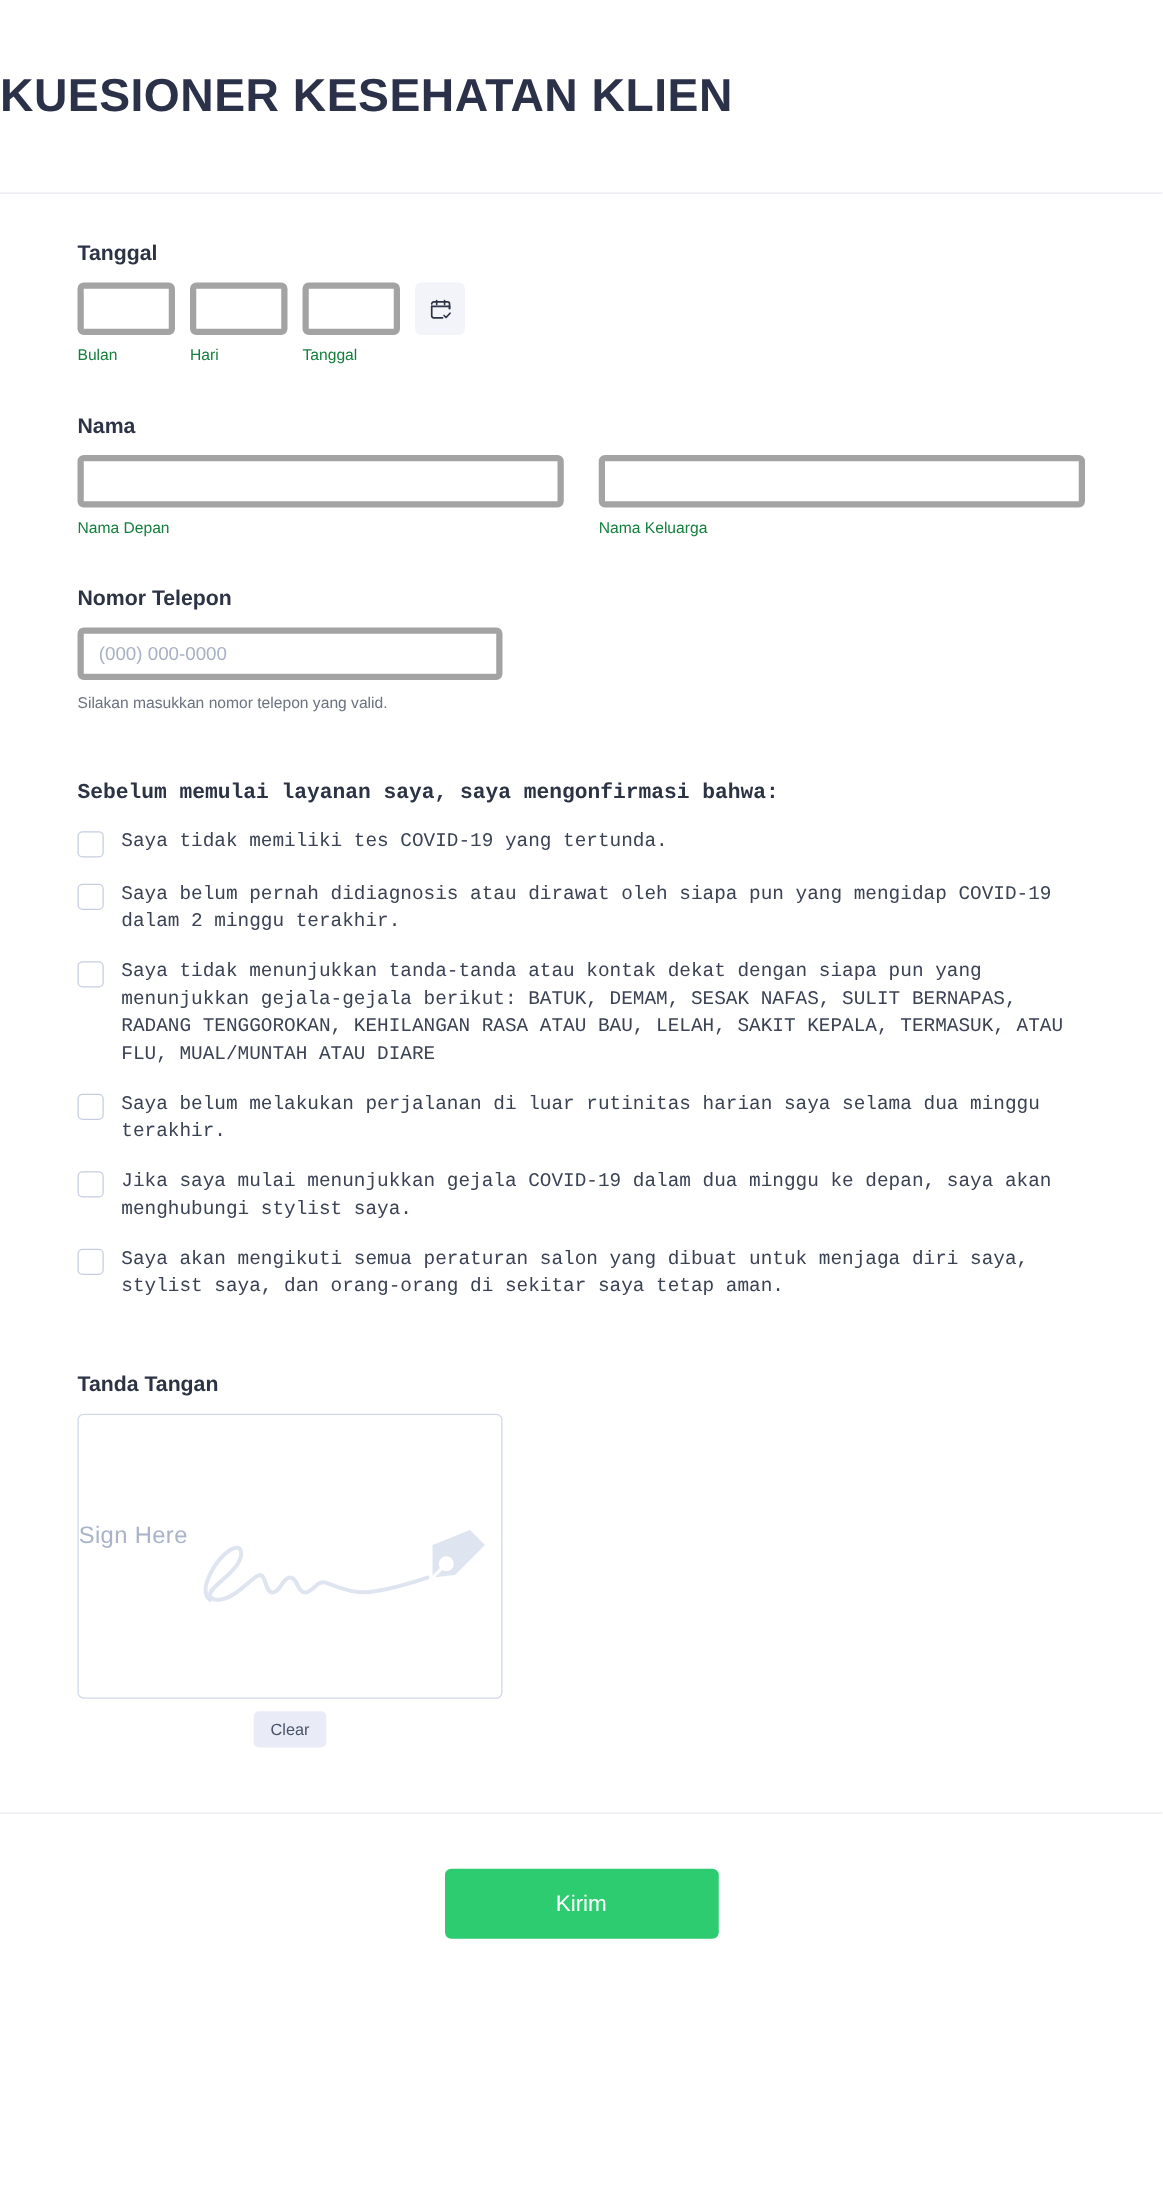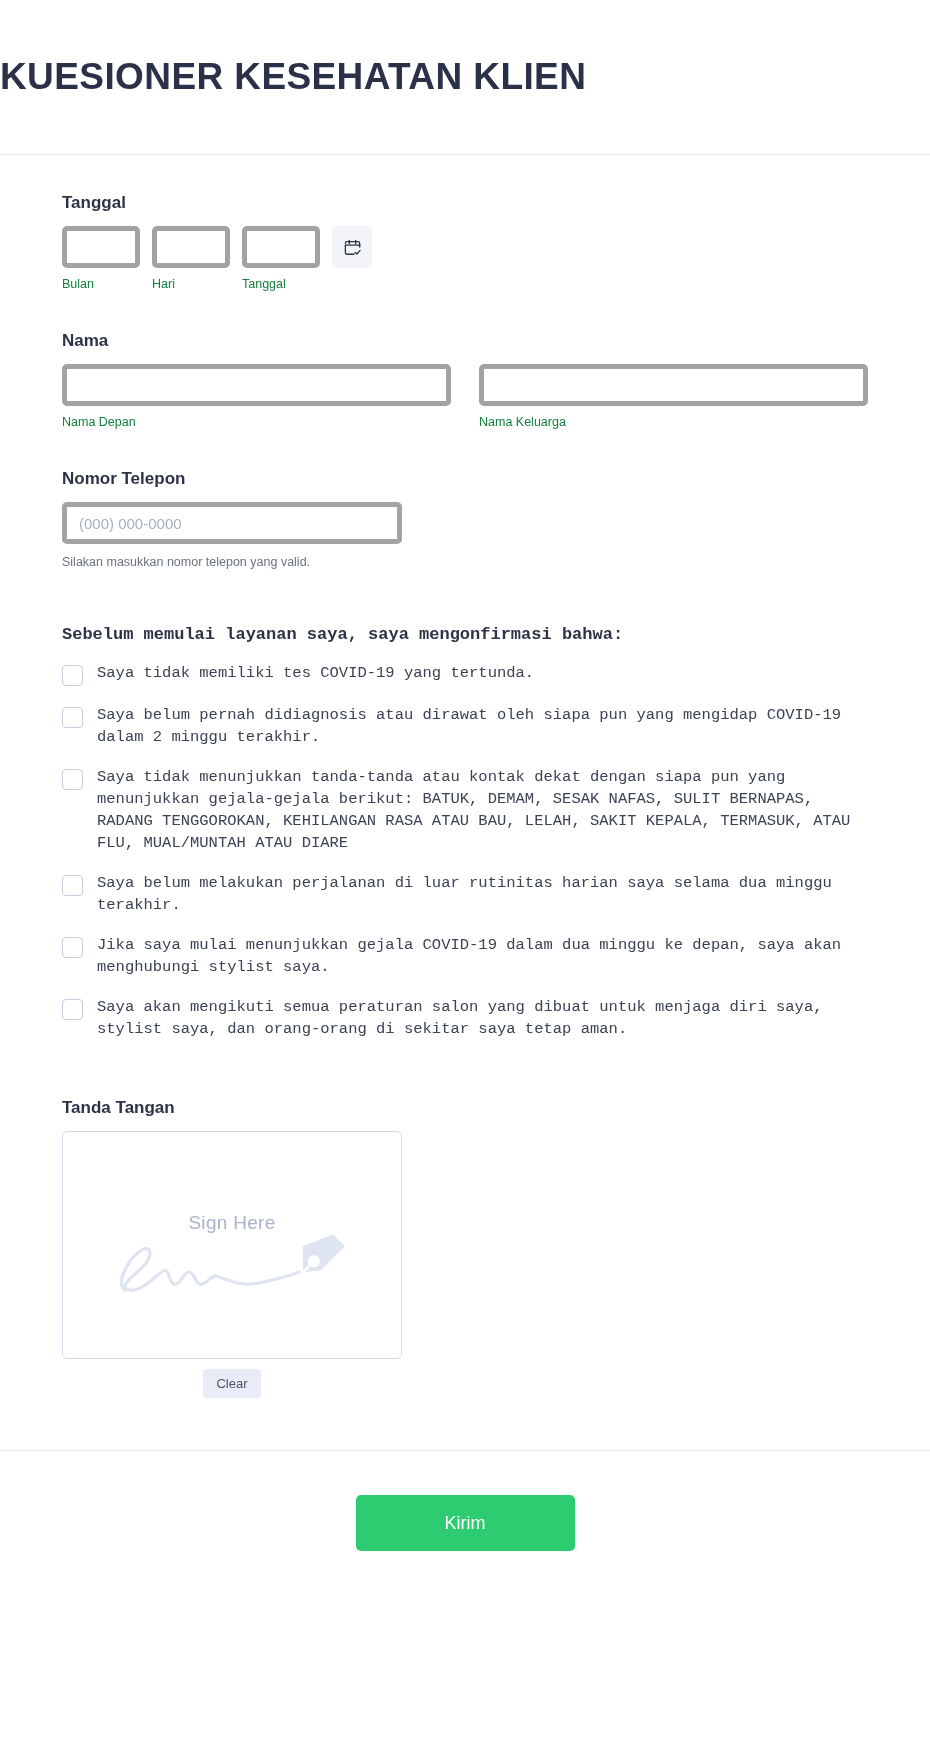--- a/index.html
+++ b/index.html
@@ -154,22 +154,21 @@
     position: relative;
     overflow: hidden;
     cursor: crosshair;
   }
   .sig-art {
     position: absolute;
     left: 0; right: 0;
     top: 50%;
     transform: translateY(-38%);
     display: flex;
-    flex-direction: column;
-    align-items: center;
+    flex-direction: row;
     pointer-events: none;
   }
   .sig-hint {
     font-size: 19px;
     color: #a9b3c9;
     margin-bottom: -6px;
     letter-spacing: 0.3px;
   }
   .clear-row {
     width: 340px;

